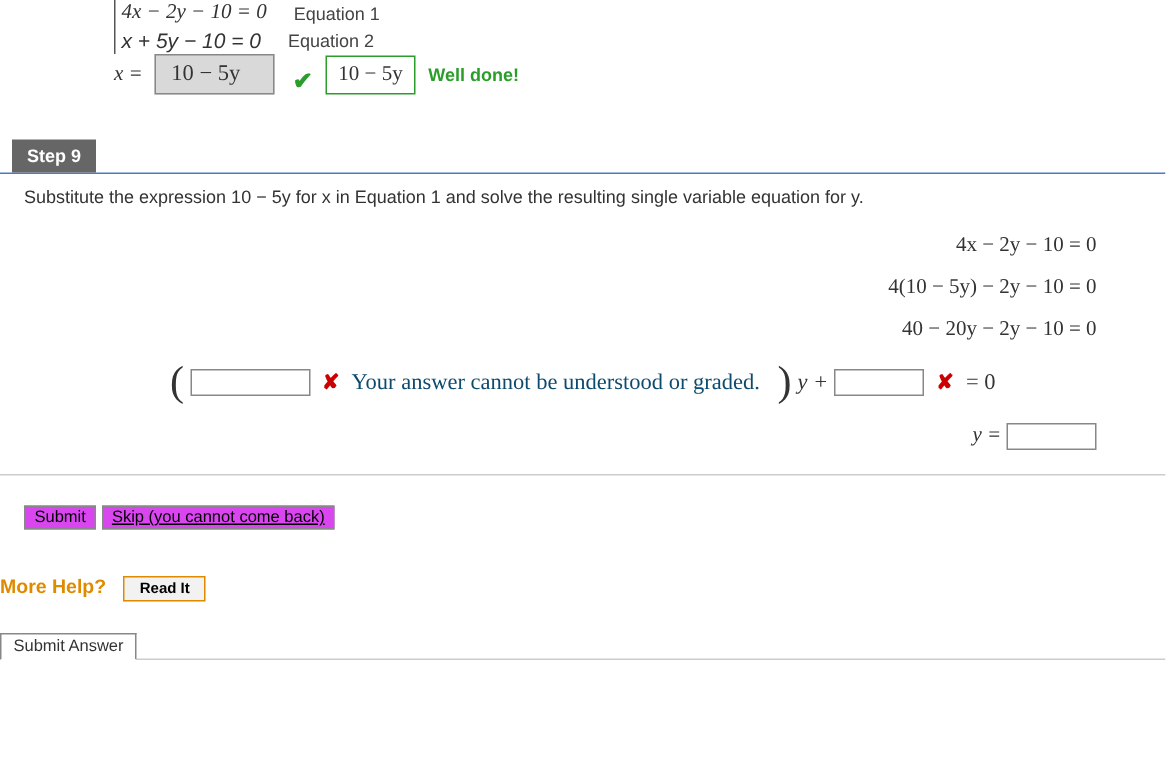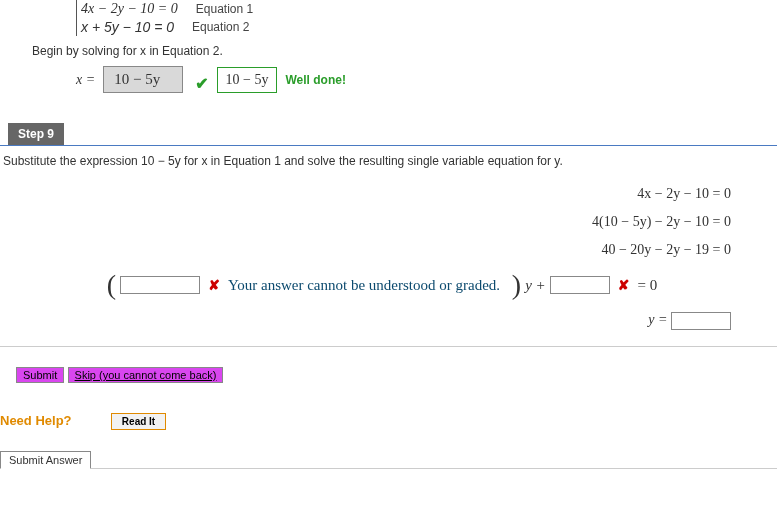--- a/index.html
+++ b/index.html
@@ -10,39 +10,39 @@
   .eqrow { display:flex; gap:18px; align-items:center; line-height:18px; }
   .eqlabel { color:#444; }
   .begin { margin: 8px 0 8px 16px; }
   .xrow { display:flex; align-items:center; gap:8px; margin-left:60px; margin-bottom:30px; }
   .xeq { font-style:italic; }
   .ansbox { border:1px solid #888; background:#d9d9d9; padding:4px 10px; min-width:80px; font-family:"Times New Roman",serif; font-size:15px; }
   .check { color:#2a9d2a; font-size:16px; font-weight:bold; margin-left:4px; position:relative; top:4px;}
   .greenbox { border:1px solid #2a9d2a; padding:4px 8px; font-family:"Times New Roman",serif; font-size:14px; }
   .welldone { color:#2a9d2a; font-weight:bold; font-size:12px; }
   .steptab { display:inline-block; background:#666; color:#fff; padding:4px 10px; font-weight:bold; font-size:12px; margin-left:8px; }
-  .stepbox { border-top:1px solid #4a7ac2; border-left:none; border-right:none; border-bottom:1px solid #ccc; padding:8px 16px 16px 3px; }
+  .stepbox { border-top:1px solid #4a7ac2; border-left:none; border-right:none; border-bottom:1px solid #ccc; padding:8px 16px 16px 16px; }
   .instr { margin-bottom:14px; }
   .worked { text-align:right; padding-right:30px; font-family:"Times New Roman",serif; font-size:14px; line-height:24px; }
   .worked div { margin-bottom:4px; }
   .answerline { display:flex; align-items:center; justify-content:center; gap:4px; margin-top:14px; font-family:"Times New Roman",serif; font-size:15px;}
   .paren { font-size:28px; font-family:"Times New Roman",serif; line-height:16px;}
   .tinput { border:1px solid #888; height:18px; width:80px; font-size:12px; }
   .tinput2 { border:1px solid #888; height:18px; width:60px; font-size:12px; }
   .xmark { color:#cc0000; font-weight:bold; font-size:14px; margin:0 4px;}
   .errmsg { color:#0c4a6e; }
   .moreinfo { color:#3366cc; }
   .yrow { text-align:right; padding-right:30px; margin-top:18px; font-family:"Times New Roman",serif; font-size:14px;}
   .yrow .tinput2 { vertical-align:middle; }
   .btnrow { margin:20px 0 20px 16px; }
   .btn { font-size:11px; background:#d946ef; border:1px solid #888; padding:1px 6px; cursor:pointer; }
   .skip { text-decoration:underline; }
   .help { margin:30px 0 20px 0; }
   .helplabel { color:#e08a00; font-weight:bold; font-size:13px; margin-right:8px;}
-  .readit { border:1px solid #e08a00; background:#f2f2f2; padding:2px 10px; font-size:10px; font-weight:bold; cursor:pointer;margin-left:28px;}
+  .readit { border:1px solid #e08a00; background:#f2f2f2; padding:2px 10px; font-size:10px; font-weight:bold; cursor:pointer;}
   .submitans { border:1px solid #888; background:#eee; padding:2px 8px; font-size:11px; cursor:pointer; display:inline-block;}
   .tabline { border-bottom:1px solid #ccc; margin-top:6px; position:relative;}
   .tabline .submitans { position:relative; top:1px; background:#fff; border-bottom:1px solid #fff;}
 </style>
 </head>
 <body>
 
 <div class="top">
   <div class="sys">
     <div class="brace">
@@ -50,40 +50,39 @@
         <span style="font-family:'Times New Roman',serif;font-size:14px; font-style:italic;">4x − 2y − 10 = 0</span>
         <span class="eqlabel">Equation 1</span>
       </div>
       <div class="eqrow">
         <span style="font-family:Liberation Sans, sans-serif;font-size:14px; font-style:italic;">x + 5y − 10 = 0</span>
         <span class="eqlabel">Equation 2</span>
       </div>
     </div>
   </div>
 
-  <div class="begin">Begin by solving for x in Equation 2.</div>
 
   <div class="xrow">
     <span class="xeq" style="font-family:'Times New Roman',serif;font-size:14px;">x =</span>
     <span class="ansbox">10 − 5y</span>
     <span class="check">✔</span>
     <span class="greenbox">10 − 5y</span>
     <span class="welldone">Well done!</span>
   </div>
 </div>
 
 <div>
   <span class="steptab">Step 9</span>
   <div class="stepbox">
     <div class="instr">Substitute the expression 10 − 5y for x in Equation 1 and solve the resulting single variable equation for y.</div>
 
     <div class="worked">
       <div>4x − 2y − 10  =  0</div>
       <div>4(10 − 5y) − 2y − 10  =  0</div>
-      <div>40 − 20y − 2y − 19  =  0</div>
+      <div>40 − 20y − 2y − 10  =  0</div>
     </div>
 
     <div class="answerline">
       <span class="paren">(</span>
       <input class="tinput" type="text" style="">
       <span class="xmark">✘</span>
       <span class="errmsg">Your answer cannot be understood or graded.</span>
       <span>&nbsp;</span>
       <span class="paren">)</span>
       <span style="font-style:italic;">y +</span>
@@ -98,19 +97,19 @@
     </div>
   </div>
 
   <div class="btnrow">
     <button class="btn">Submit</button>
     <button class="btn skip">Skip (you cannot come back)</button>
   </div>
 </div>
 
 <div class="help">
-  <span class="helplabel">Need Help?</span>
+  <span class="helplabel">More Help?</span>
   <button class="readit">Read It</button>
 </div>
 
 <div class="tabline">
   <span class="submitans">Submit Answer</span>
 </div>
 
 </body></html>

